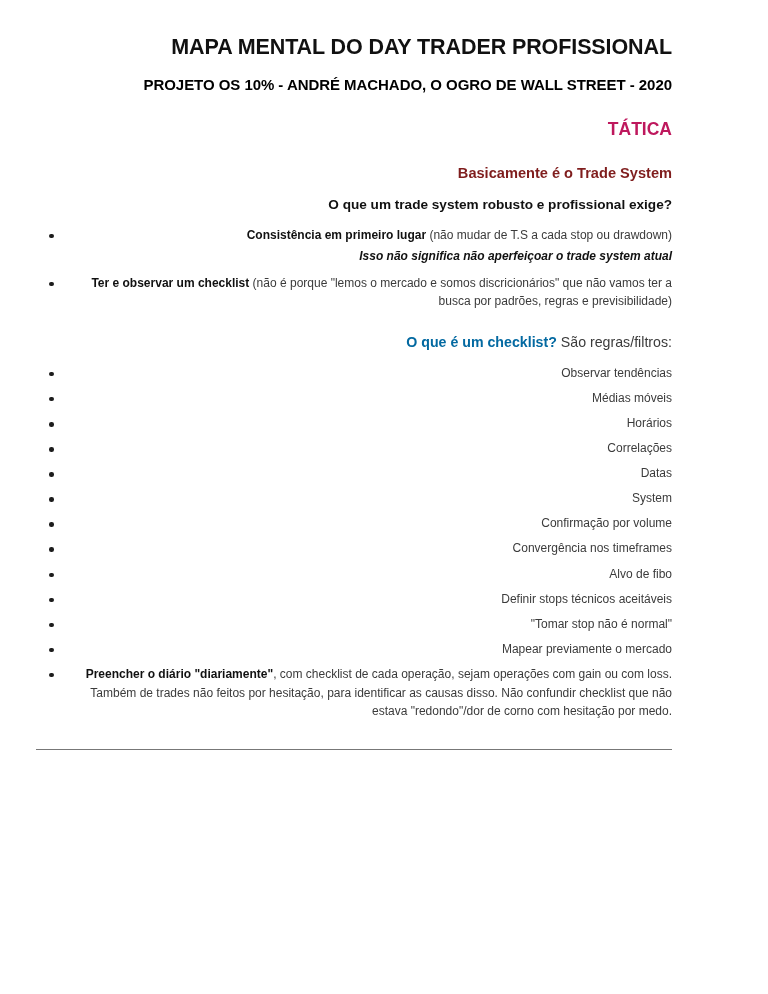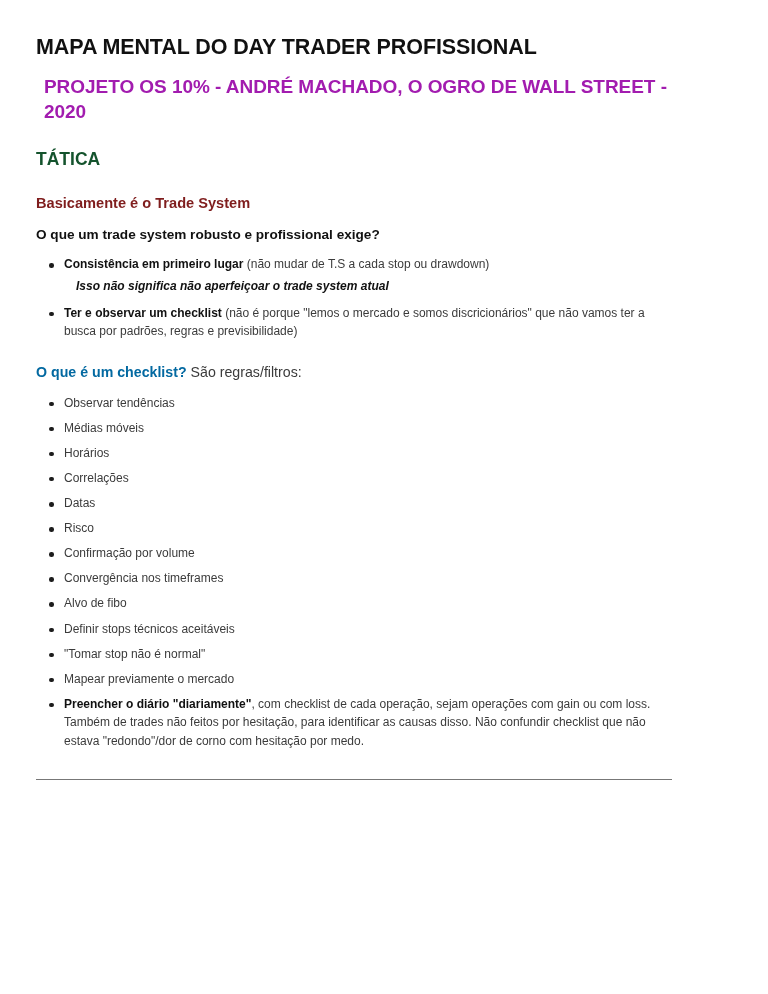--- a/index.html
+++ b/index.html
@@ -12,41 +12,42 @@
     height: 994px;
     font-family: "Liberation Sans", sans-serif;
     color: #3b3b3b;
     -webkit-font-smoothing: antialiased;
   }
   .page {
     box-sizing: border-box;
     width: 708px;
     min-height: 994px;
     padding: 34px 36px 0 36px;
+    text-align: right;
   }
   .doc-title {
     font-size: 21.5px;
     font-weight: bold;
     color: #111111;
     letter-spacing: -0.1px;
     margin: 0 0 0 0;
     line-height: 1.25;
   }
   .doc-subtitle {
-    font-size: 19px;
+    font-size: 15px;
     font-weight: bold;
-    color: #a21caf;
+    color: #000000;
     margin: 14px 0 0 8px;
     line-height: 1.3;
     letter-spacing: -0.05px;
   }
   .section-heading {
     font-size: 17.5px;
     font-weight: bold;
-    color: #14532d;
+    color: #be185d;
     margin: 25px 0 0 0;
     line-height: 1.25;
   }
   .sub-heading {
     font-size: 14.6px;
     font-weight: bold;
     color: #7f1d1d;
     margin: 23px 0 0 0;
     line-height: 1.3;
   }
@@ -145,21 +146,21 @@
   <p class="mixed-line">
     <span class="b">O que é um checklist?</span><span> São regras/filtros:</span>
   </p>
 
   <ul class="bullets tight">
     <li>Observar tendências</li>
     <li>Médias móveis</li>
     <li>Horários</li>
     <li>Correlações</li>
     <li>Datas</li>
-    <li>Risco</li>
+    <li>System</li>
     <li>Confirmação por volume</li>
     <li>Convergência nos timeframes</li>
     <li>Alvo de fibo</li>
     <li>Definir stops técnicos aceitáveis</li>
     <li>"Tomar stop não é normal"</li>
     <li>Mapear previamente o mercado</li>
     <li>
       <span class="b">Preencher o diário "diariamente"</span><span>, com checklist de cada operação, sejam operações com gain ou com loss. Também de trades não feitos por hesitação, para identificar as causas disso. Não confundir checklist que não estava "redondo"/dor de corno com hesitação por medo.</span>
     </li>
   </ul>

